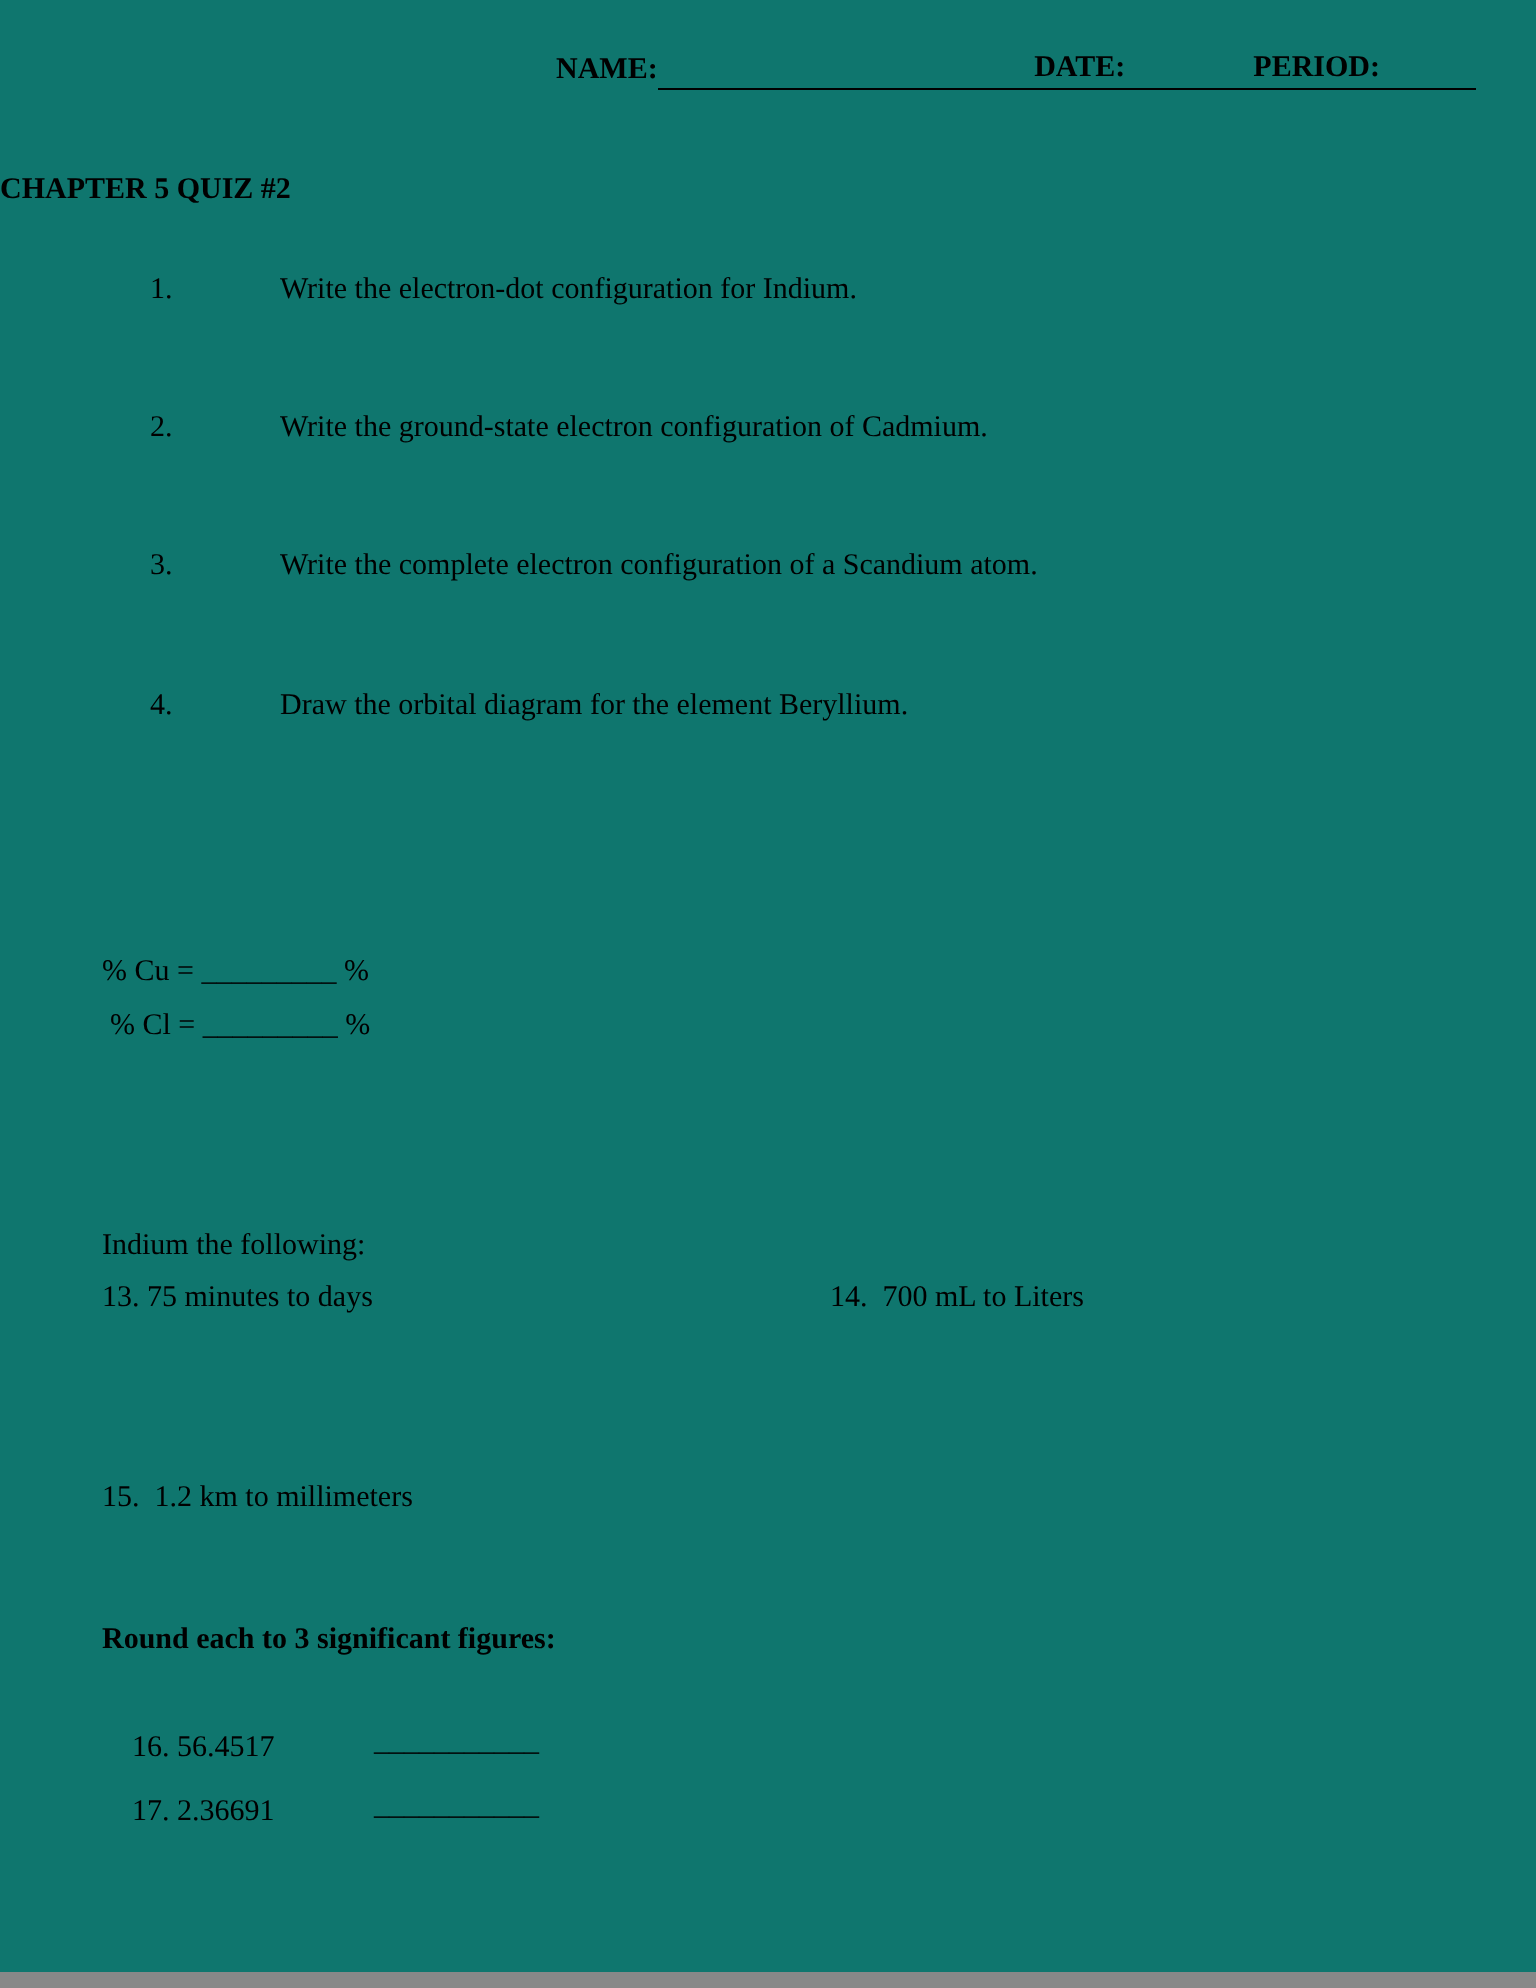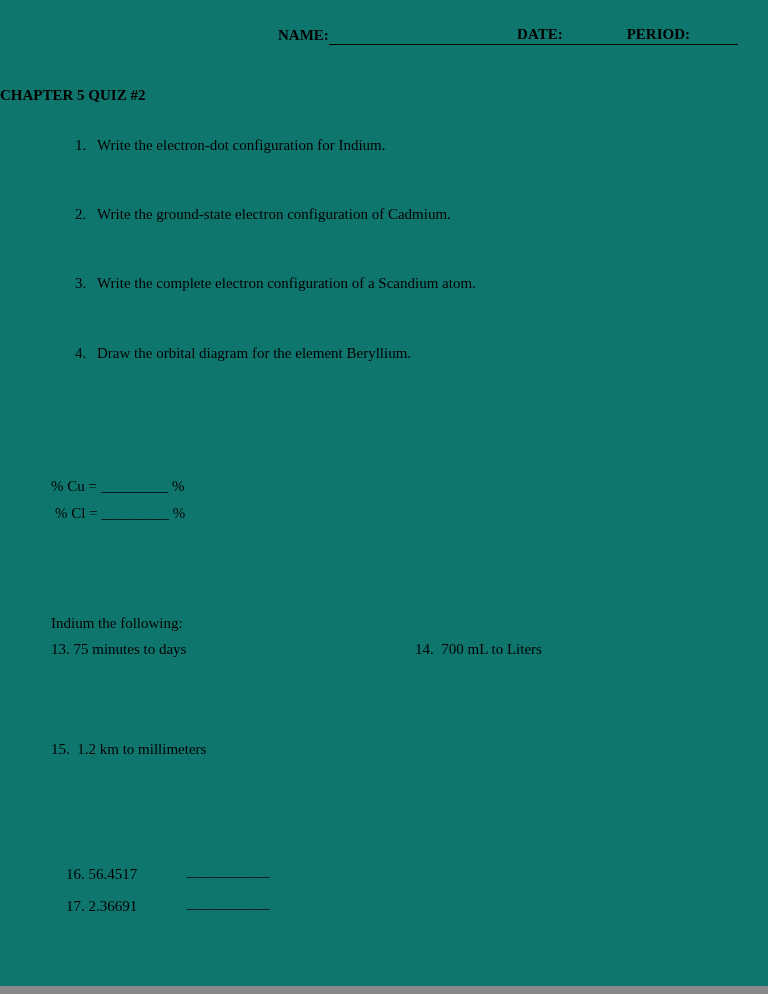--- a/index.html
+++ b/index.html
@@ -63,21 +63,21 @@
   .qitem {
     position: absolute;
     left: 75px;
     display: flex;
     line-height: 19px;
   }
   .qnum {
     flex: 0 0 22px;
     white-space: pre;
   }
-  .qtext { white-space: pre-wrap; }
+  .qtext { white-space: pre-wrap; margin-left: 43px; }
 
   sub.chem {
     font-size: 11px;
     line-height: 0;
   }
 
   
   .tab-blank {
     position: absolute;
     left: 136px;
@@ -125,20 +125,21 @@
   <div class="line" style="top:477px">% Cu = _________ %</div>
   <div class="line" style="top:504px; left:55px">% Cl = _________ %</div>
 
   <div class="line" style="top:614px">Indium the following:</div>
 
   <div class="line" style="top:640px">13. 75 minutes to days</div>
   <div class="line" style="top:640px; left:415px">14.  700 mL to Liters</div>
 
   <div class="line" style="top:740px">15.  1.2 km to millimeters</div>
 
+  <div class="line bold" style="top:811px">Round each to 3 significant figures:</div>
 
   <div class="line" style="top:846px">
     <span>16. 56.4517</span>
     <span class="tab-blank">___________</span>
   </div>
 
   <div class="line" style="top:878px">
     <span>17. 2.36691</span>
     <span class="tab-blank">___________</span>
   </div>

